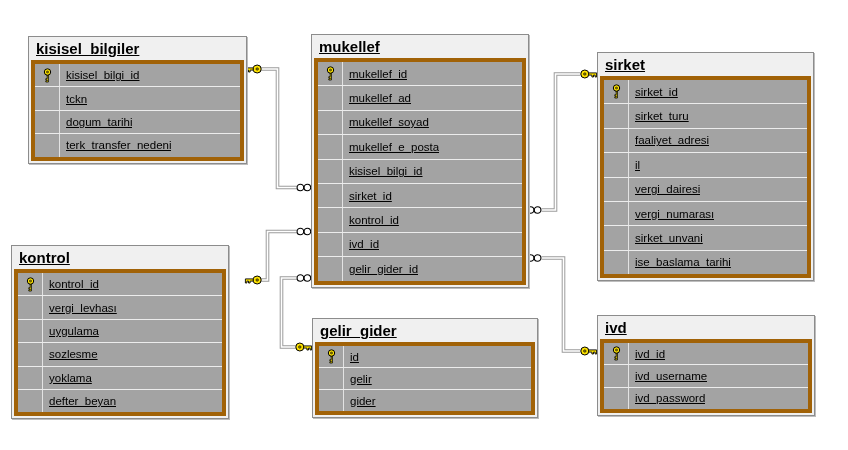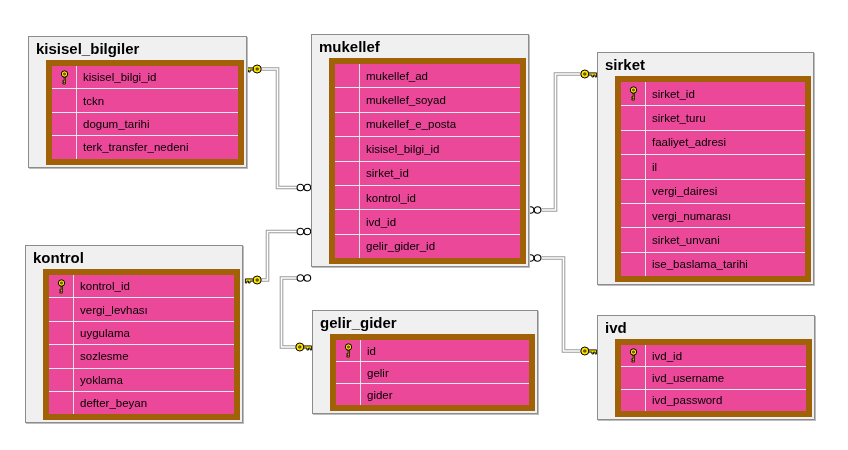--- a/index.html
+++ b/index.html
@@ -6,31 +6,32 @@
   .canvas {
     position:relative; width:848px; height:450px; overflow:hidden;
     background:#ffffff;
     font-family:"Liberation Sans", sans-serif;
   }
   .db-table {
     position:absolute;
     background:#f0f0f0;
     border:1px solid #8c8c8c;
     box-shadow:1px 1px 0 #bdbdbd;
+    text-decoration:underline;
   }
   .tbl-title {
     height:23px; line-height:23px;
     padding-left:7px;
     font-size:15px; font-weight:bold; color:#000;
     white-space:nowrap; overflow:hidden;
   }
   .tbl-rows {
-    margin:0 2px 2px 17px;
-    background:#ec4899;
-    border:6px solid #a16207;
+    margin:0 2px 2px 2px;
+    background:#a3a3a3;
+    border:4px solid #a16207;
   }
   .tbl-row {
     display:flex; align-items:center;
     height:var(--rh,23px);
     border-bottom:1px solid #ececec;
   }
   .tbl-row:last-child { border-bottom:none;text-align:center; }
   .cell-icon {
     width:24px; flex:0 0 24px; align-self:stretch;
     border-right:1px solid #e3e3e3;
@@ -132,20 +133,30 @@
           <div class="cell-icon"></div>
           <div class="cell-name">terk_transfer_nedeni</div>
         </div>
       </div>
   </div>
 
   <div class="db-table" style="left:311px; top:34px; width:216px; --rh:23.4px;">
     <div class="tbl-title">mukellef</div>
     <div class="tbl-rows">
         <div class="tbl-row">
+          <div class="cell-icon">
+            <svg width="11" height="15" viewBox="0 0 11 15">
+              <path d="M4.6,7 H6.4 V14 H3.8 V12.8 H5.2 V11.9 H3.8 V10.7 H5.2 V7 Z" fill="#ffe400" stroke="#000000" stroke-width="0.8"></path>
+              <circle cx="5.5" cy="4" r="3.2" fill="#ffe400" stroke="#000000" stroke-width="1"></circle>
+              <circle cx="5.5" cy="4" r="1.1" fill="#8a7a00" stroke="#000000" stroke-width="0.5"></circle>
+            </svg>
+          </div>
+          <div class="cell-name">mukellef_id</div>
+        </div>
+        <div class="tbl-row">
           <div class="cell-icon"></div>
           <div class="cell-name">mukellef_ad</div>
         </div>
         <div class="tbl-row">
           <div class="cell-icon"></div>
           <div class="cell-name">mukellef_soyad</div>
         </div>
         <div class="tbl-row">
           <div class="cell-icon"></div>
           <div class="cell-name">mukellef_e_posta</div>
@@ -210,21 +221,21 @@
           <div class="cell-icon"></div>
           <div class="cell-name">sirket_unvani</div>
         </div>
         <div class="tbl-row">
           <div class="cell-icon"></div>
           <div class="cell-name">ise_baslama_tarihi</div>
         </div>
       </div>
   </div>
 
-  <div class="db-table" style="left:25px; top:245px; width:216px; --rh:22.4px;">
+  <div class="db-table" style="left:11px; top:245px; width:216px; --rh:22.4px;">
     <div class="tbl-title">kontrol</div>
     <div class="tbl-rows">
         <div class="tbl-row">
           <div class="cell-icon">
             <svg width="11" height="15" viewBox="0 0 11 15">
               <path d="M4.6,7 H6.4 V14 H3.8 V12.8 H5.2 V11.9 H3.8 V10.7 H5.2 V7 Z" fill="#ffe400" stroke="#000000" stroke-width="0.8"></path>
               <circle cx="5.5" cy="4" r="3.2" fill="#ffe400" stroke="#000000" stroke-width="1"></circle>
               <circle cx="5.5" cy="4" r="1.1" fill="#8a7a00" stroke="#000000" stroke-width="0.5"></circle>
             </svg>
           </div>
@@ -246,21 +257,21 @@
           <div class="cell-icon"></div>
           <div class="cell-name">yoklama</div>
         </div>
         <div class="tbl-row">
           <div class="cell-icon"></div>
           <div class="cell-name">defter_beyan</div>
         </div>
       </div>
   </div>
 
-  <div class="db-table" style="left:312px; top:310px; width:224px; --rh:21px;">
+  <div class="db-table" style="left:312px; top:318px; width:224px; --rh:21px;">
     <div class="tbl-title">gelir_gider</div>
     <div class="tbl-rows">
         <div class="tbl-row">
           <div class="cell-icon">
             <svg width="11" height="15" viewBox="0 0 11 15">
               <path d="M4.6,7 H6.4 V14 H3.8 V12.8 H5.2 V11.9 H3.8 V10.7 H5.2 V7 Z" fill="#ffe400" stroke="#000000" stroke-width="0.8"></path>
               <circle cx="5.5" cy="4" r="3.2" fill="#ffe400" stroke="#000000" stroke-width="1"></circle>
               <circle cx="5.5" cy="4" r="1.1" fill="#8a7a00" stroke="#000000" stroke-width="0.5"></circle>
             </svg>
           </div>

